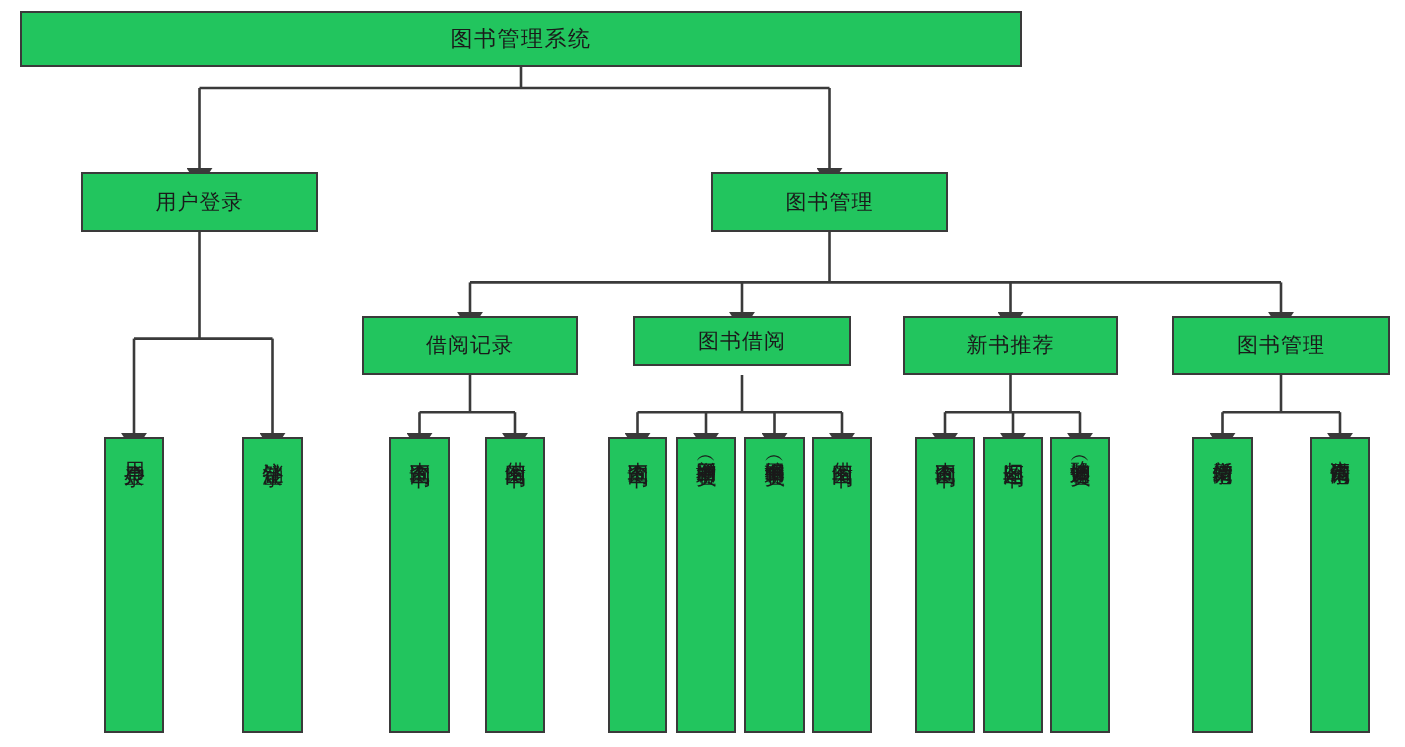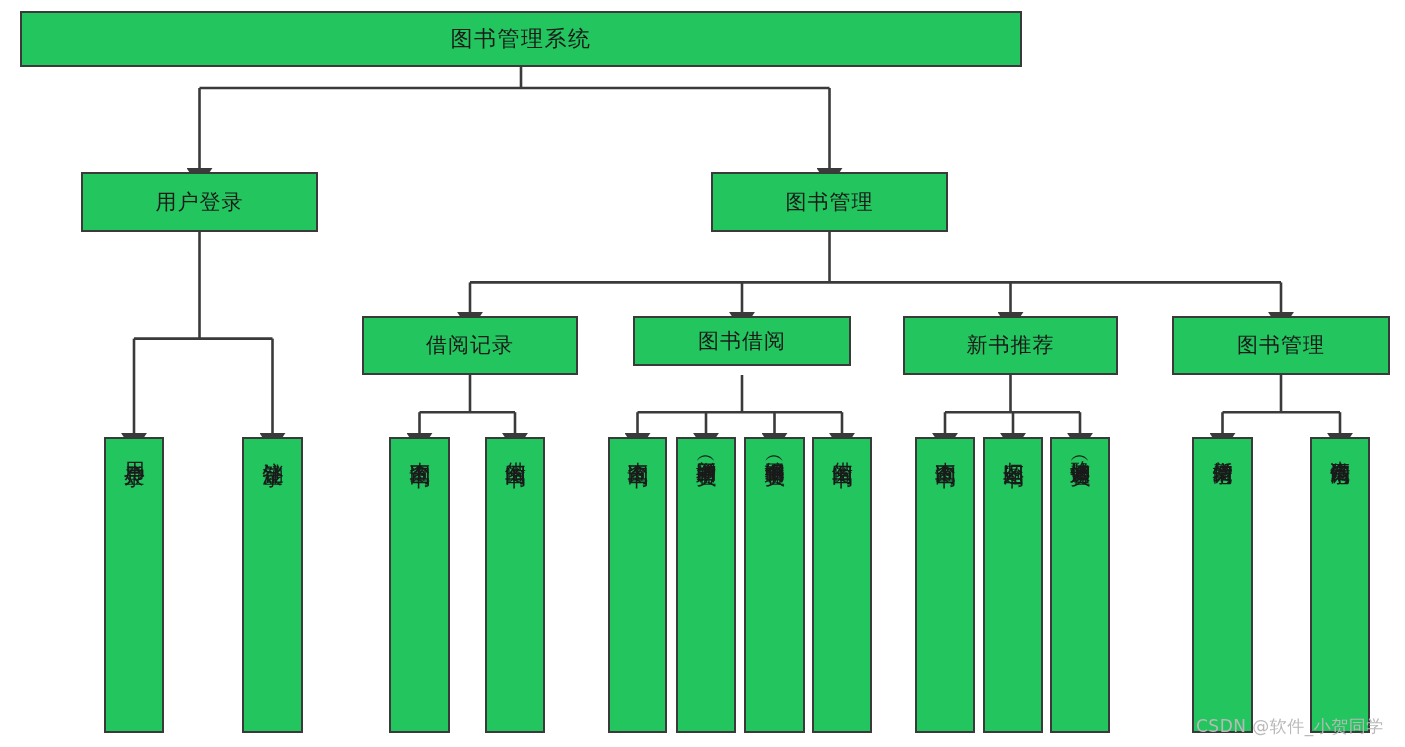--- a/index.html
+++ b/index.html
@@ -173,14 +173,13 @@
         <span class="label">确认归还（管理员）</span>
       </div>
       <div class="node v-node tall-text" style="left: 1192px; top: 437px; width: 61px; height: 296px;">
         <span class="label">新增借阅记录</span>
       </div>
       <div class="node v-node tall-text" style="left: 1310px; top: 437px; width: 60px; height: 296px;">
         <span class="label">查询借阅记录</span>
       </div>
     </div>
 
-  <div class="watermark" style="left: 1196px; top: 715px;">CSDN @软件_小贺同学</div>
 </div>
 
 </body></html>

